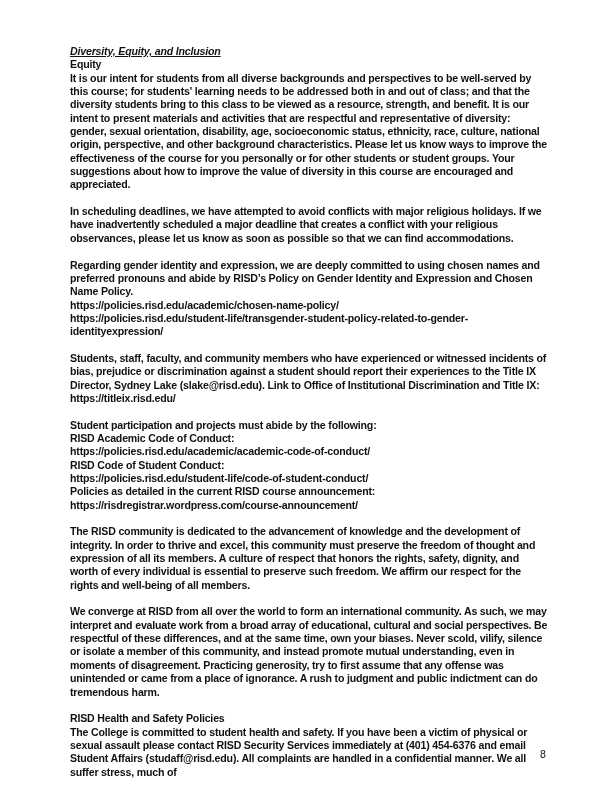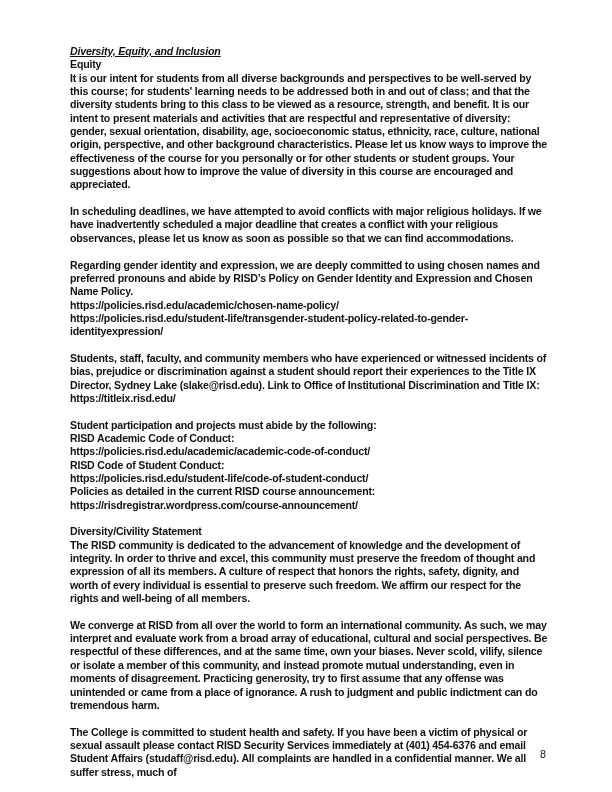--- a/index.html
+++ b/index.html
@@ -76,25 +76,25 @@
       <p class="para">Student participation and projects must abide by the following:
 RISD Academic Code of Conduct:
 https://policies.risd.edu/academic/academic-code-of-conduct/
 RISD Code of Student Conduct:
 https://policies.risd.edu/student-life/code-of-student-conduct/
 Policies as detailed in the current RISD course announcement:
 https://risdregistrar.wordpress.com/course-announcement/</p>
     </section>
 
     <section>
-      <h2 class="section-heading">Diversity/Civility Statement</h2>
       <p class="para">The RISD community is dedicated to the advancement of knowledge and the development of integrity. In order to thrive and excel, this community must preserve the freedom of thought and expression of all its members. A culture of respect that honors the rights, safety, dignity, and worth of every individual is essential to preserve such freedom. We affirm our respect for the rights and well-being of all members.</p>
       <p class="para">We converge at RISD from all over the world to form an international community. As such, we may interpret and evaluate work from a broad array of educational, cultural and social perspectives. Be respectful of these differences, and at the same time, own your biases. Never scold, vilify, silence or isolate a member of this community, and instead promote mutual understanding, even in moments of disagreement. Practicing generosity, try to first assume that any offense was unintended or came from a place of ignorance. A rush to judgment and public indictment can do tremendous harm.</p>
     </section>
 
     <section>
+      <h2 class="section-heading">RISD Health and Safety Policies</h2>
       <p class="para">The College is committed to student health and safety. If you have been a victim of physical or sexual assault please contact RISD Security Services immediately at (401) 454-6376 and email Student Affairs (studaff@risd.edu). All complaints are handled in a confidential manner. We all suffer stress, much of</p>
     </section>
 
   </main>
 
   <div class="page-number">8</div>
 </div>
 
 </body></html>

